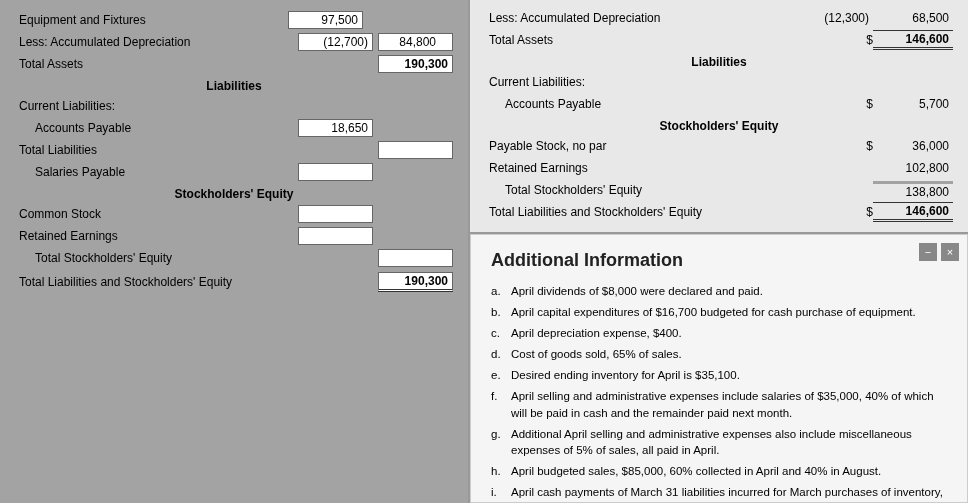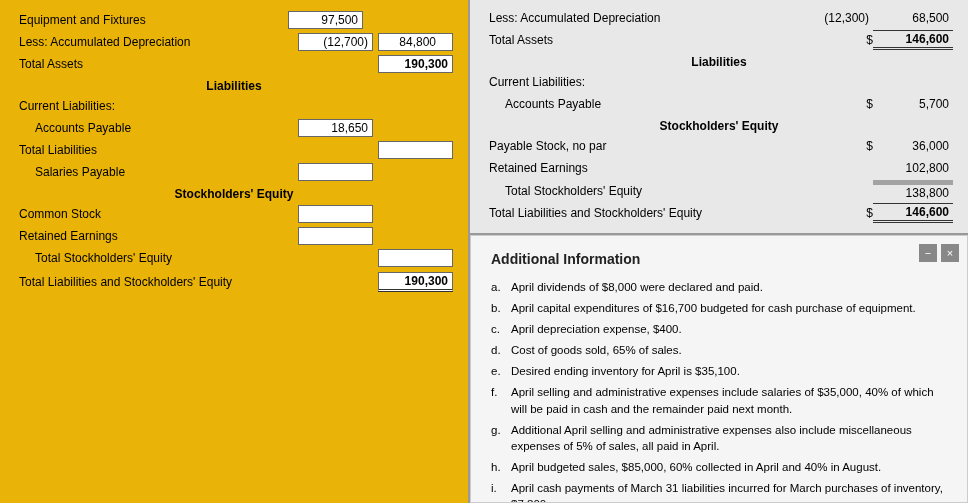--- a/index.html
+++ b/index.html
@@ -9,21 +9,21 @@
       background: #d0d0d0;
       font-family: Arial, sans-serif;
       font-size: 12px;
       overflow: hidden;
       display: flex;
       gap: 0;
     }
 
     .left-panel {
       width: 470px;
-      background: #eab308;
+      background: #a3a3a3;
       padding: 10px 15px;
       border-right: 2px solid #999;
       overflow: hidden;
     }
 
     .right-top {
       width: 498px;
       display: flex;
       flex-direction: column;
     }
@@ -140,21 +140,21 @@
       text-align: right;
       padding: 1px 4px;
     }
 
     .rb-dollar {
       width: 15px;
       text-align: right;
     }
 
     .info-title {
-      font-size: 14px;
+      font-size: 18px;
       font-weight: bold;
       margin-bottom: 12px;
       color: #222;
     }
 
     .info-list {
       list-style: none;
       padding: 0;
     }
 
@@ -301,21 +301,21 @@
 
     <div class="rb-row">
       <div class="rb-label">Retained Earnings</div>
       <div style="width:15px"></div>
       <div class="rb-amount">102,800</div>
     </div>
 
     <div class="rb-row">
       <div class="rb-label-indent">Total Stockholders' Equity</div>
       <div style="width:15px"></div>
-      <div class="rb-amount" style="border-top:5px solid #a3a3a3;">138,800</div>
+      <div class="rb-amount" style="border-top:3px solid #a3a3a3;">138,800</div>
     </div>
 
     <div class="rb-row">
       <div class="rb-label">Total Liabilities and Stockholders' Equity</div>
       <div class="rb-dollar">$</div>
       <div class="rb-amount" style="font-weight:bold; border-top:1px solid #333; border-bottom:3px double #333;">146,600</div>
     </div>
 
   </div>
 

